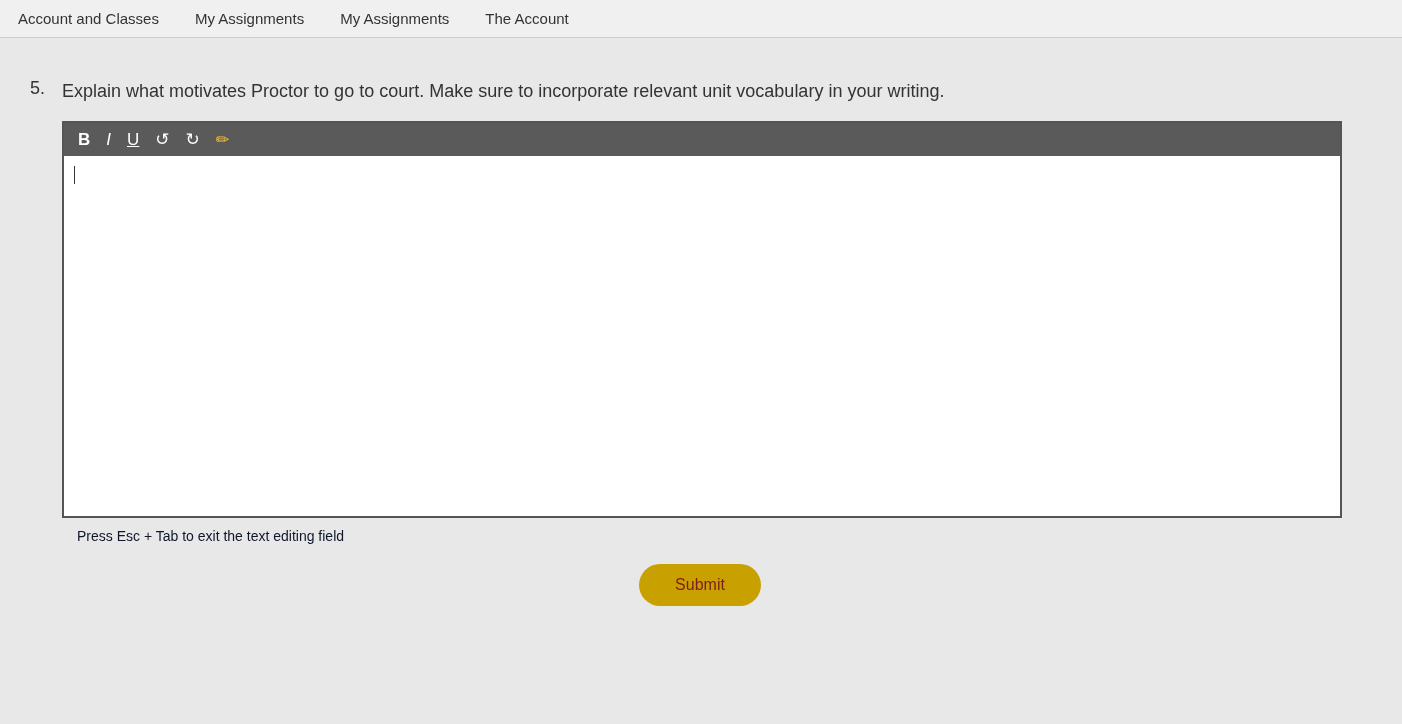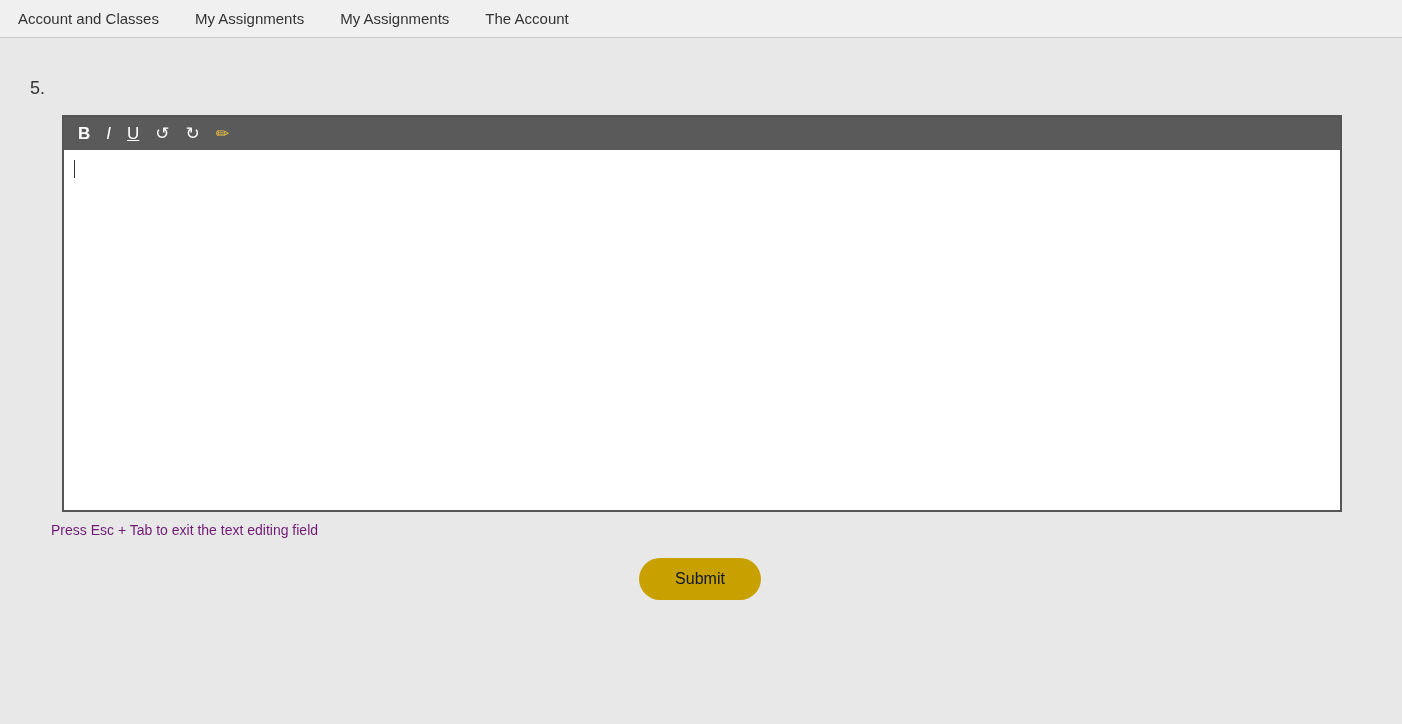--- a/index.html
+++ b/index.html
@@ -133,36 +133,36 @@
       vertical-align: text-top;
       animation: blink 1s step-end infinite;
     }
 
     @keyframes blink {
       50% { opacity: 0; }
     }
 
     
     .help-text {
-      margin-left: 21px;
+      margin-left: 47px;
       margin-top: 10px;
       font-size: 14px;
-      color: #701a75;
+      color: #0f172a;
     }
 
     
     .submit-area {
       display: flex;
       justify-content: center;
       margin-top: 20px;
     }
 
     .submit-btn {
       background-color: #c8a000;
-      color: #0f172a;
+      color: #7f1d1d;
       border: none;
       border-radius: 22px;
       padding: 12px 36px;
       font-size: 16px;
       cursor: pointer;
       font-weight: 500;
     }
   </style>
 </head>
 <body>
@@ -172,20 +172,21 @@
   <a class="nav-item">My Assignments</a>
   <a class="nav-item">My Assignments</a>
   <a class="nav-item">The Account</a>
 </nav>
 
 <div class="main-content">
   <div class="question-container">
 
     <div class="question-label">
       <span class="question-number">5.</span>
+      <span class="question-text">Explain what motivates Proctor to go to court. Make sure to incorporate relevant unit vocabulary in your writing.</span>
     </div>
 
     <div class="editor-wrapper">
 
       <div class="editor-toolbar">
         <button class="toolbar-btn bold">B</button>
         <button class="toolbar-btn italic">I</button>
         <button class="toolbar-btn underline">U</button>
         <button class="toolbar-btn undo">↺</button>
         <button class="toolbar-btn redo">↻</button>

